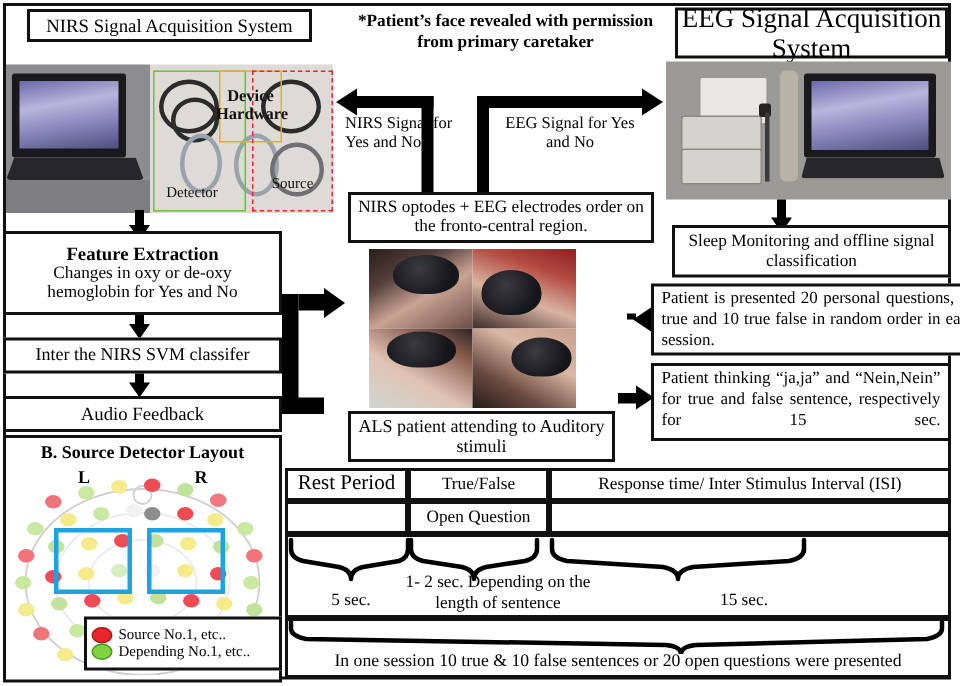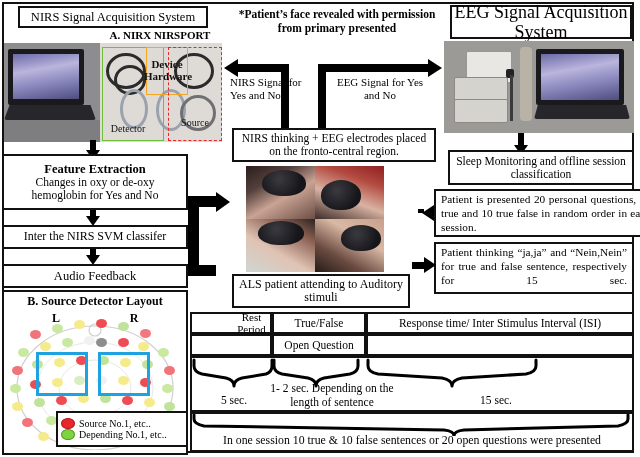--- a/index.html
+++ b/index.html
@@ -57,23 +57,20 @@
 </head>
 <body>
 
 <div id="root">
   <div class="frame"></div>
 
   <div class="box" style="left:18px;top:6px;width:190px;height:22px;font-size:12.5px;">
     <span>NIRS Signal Acquisition System</span>
   </div>
 
-  <div class="plain b" style="left:90px;top:29px;width:140px;font-size:11px;">
-    <span>A. NIRX NIRSPORT</span>
-  </div>
 
   <div class="photo lap-bg" style="left:4px;top:43px;width:96px;height:99px;">
     <div class="lap-body" style="left:4px;top:6px;width:76px;height:56px;"></div>
     <div class="lap-screen" style="left:9px;top:11px;width:66px;height:45px;"></div>
     <div class="lap-base" style="left:0px;top:62px;width:92px;height:15px;
          clip-path:polygon(6% 0,94% 0,100% 100%,0 100%);"></div>
     <div style="position:absolute;left:0;top:77px;width:96px;height:22px;background:#7e7e80;"></div>
   </div>
 
   <div class="photo nirx" style="left:100px;top:43px;width:122px;height:99px;">
@@ -92,21 +89,21 @@
     </div>
     <div class="plain" style="left:0px;top:80px;width:56px;font-size:10px;color:#111;">
       <span>Detector</span>
     </div>
     <div class="plain" style="left:70px;top:74px;width:50px;font-size:10px;color:#111;">
       <span>Source</span>
     </div>
   </div>
 
   <div class="plain b" style="left:228px;top:7px;width:218px;font-size:11.5px;line-height:1.22;">
-    <span>*Patient’s face revealed with permission from primary presented</span>
+    <span>*Patient’s face revealed with permission from primary caretaker</span>
   </div>
 
   <div class="box" style="left:450px;top:5px;width:182px;height:34px;font-size:18px;">
     <span>EEG Signal Acquisition System</span>
   </div>
 
   <div class="photo eeg-bg" style="left:444px;top:41px;width:190px;height:92px;">
     <div class="eeg-amp" style="left:22px;top:10px;width:44px;height:30px;"></div>
     <div class="eeg-amp2" style="left:10px;top:36px;width:52px;height:22px;"></div>
     <div class="eeg-amp2" style="left:10px;top:58px;width:52px;height:22px;"></div>
@@ -127,28 +124,28 @@
   </div>
 
   <div class="ar" style="left:318px;top:64px;width:8px;height:74px;"></div>
   <div class="ar" style="left:318px;top:64px;width:112px;height:8px;"></div>
   <div class="tri tri-r" style="left:428px;top:59px;border-top-width:9px;border-bottom-width:9px;border-left-width:14px;"></div>
   <div class="plain" style="left:334px;top:76px;width:92px;font-size:11px;line-height:1.2;">
     <span>EEG Signal for Yes and No</span>
   </div>
 
   <div class="box" style="left:232px;top:128px;width:204px;height:34px;font-size:11.5px;padding:0 4px;">
-    <span>NIRS thinking + EEG electrodes placed on the fronto-central region.</span>
+    <span>NIRS optodes + EEG electrodes order on the fronto-central region.</span>
   </div>
 
   <div class="ar" style="left:518px;top:133px;width:6px;height:14px;"></div>
   <div class="tri tri-d" style="left:514px;top:145px;"></div>
 
   <div class="box" style="left:448px;top:150px;width:186px;height:35px;font-size:11.5px;padding:0 3px;">
-    <span>Sleep Monitoring and offline session classification</span>
+    <span>Sleep Monitoring and offline signal classification</span>
   </div>
 
   <div class="ar" style="left:90px;top:140px;width:6px;height:12px;"></div>
   <div class="tri tri-d" style="left:86px;top:150px;"></div>
 
   <div class="box" style="left:2px;top:154px;width:186px;height:56px;flex-direction:column;font-size:11.5px;padding:0 3px;">
     <span class="b" style="font-size:12.5px;">Feature Extraction</span>
     <span>Changes in  oxy or de-oxy hemoglobin for Yes and No</span>
   </div>
 
@@ -285,21 +282,21 @@
     <div class="legrow">
       <span class="dotS"></span>
       <span style="font-size:10px;">Source No.1, etc..</span>
     </div>
     <div class="legrow">
       <span class="dotD"></span>
       <span style="font-size:10px;">Depending No.1, etc..</span>
     </div>
   </div>
 
-  <div class="box" style="left:190px;top:312px;width:82px;height:22px;font-size:11px;padding-left:41px;">
+  <div class="box" style="left:190px;top:312px;width:82px;height:22px;font-size:14px;">
     <span>Rest Period</span>
   </div>
   <div class="box" style="left:366px;top:312px;width:268px;height:22px;font-size:11.5px;">
     <span>Response time/ Inter Stimulus Interval (ISI)</span>
   </div>
   <div class="box" style="left:272px;top:312px;width:94px;height:22px;font-size:11.5px;">
     <span>True/False</span>
   </div>
 
   <div class="box" style="left:190px;top:334px;width:82px;height:22px;"></div>

